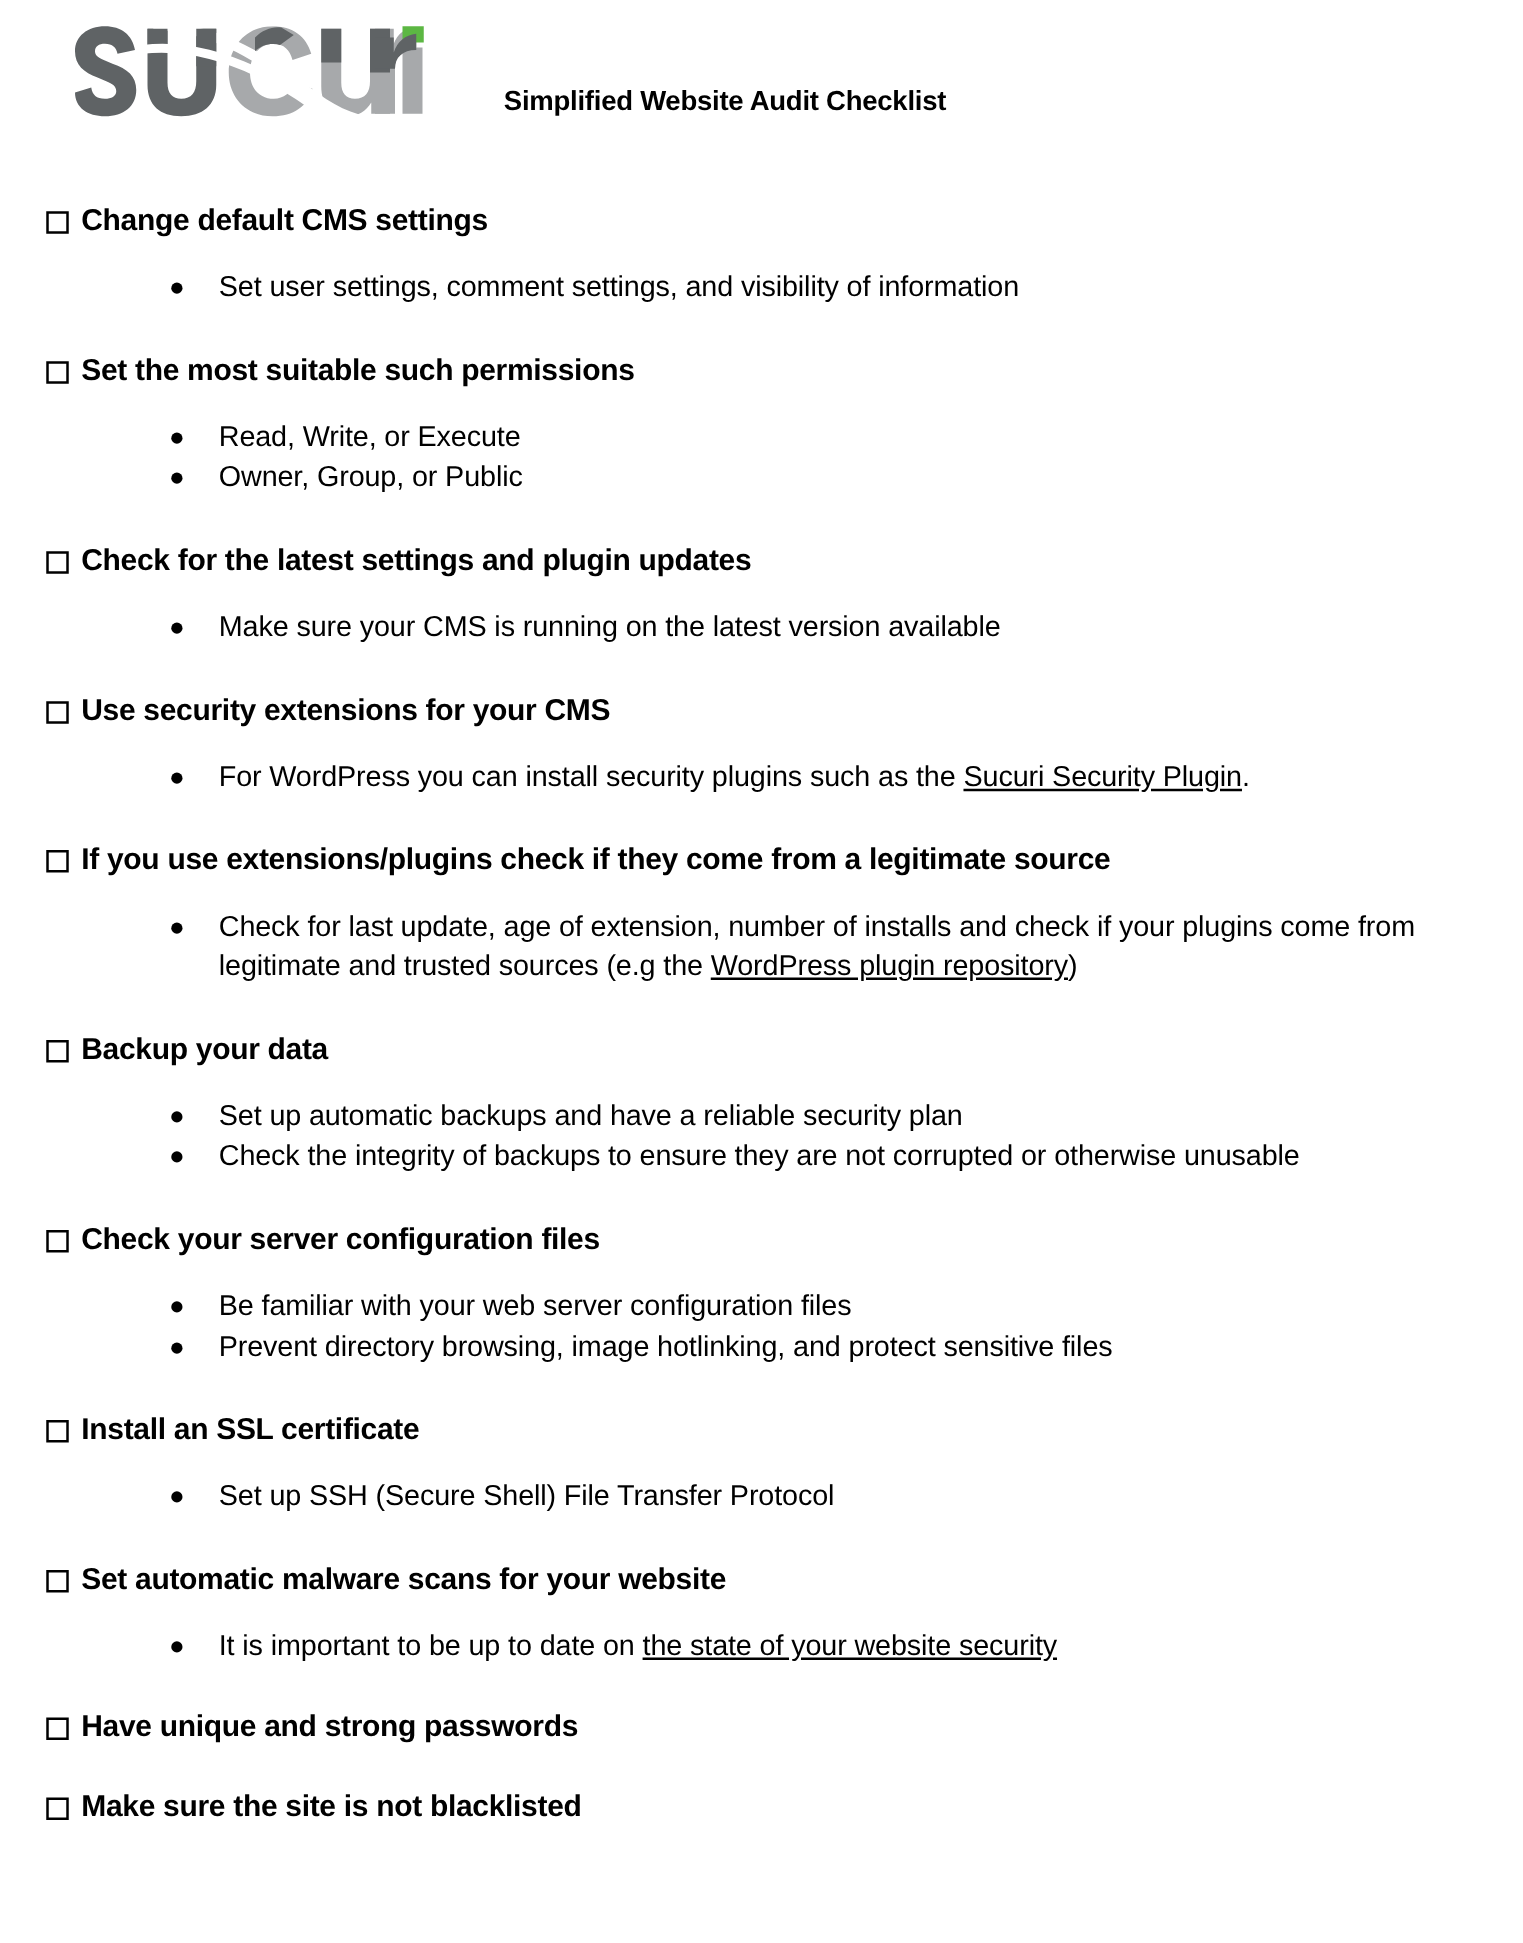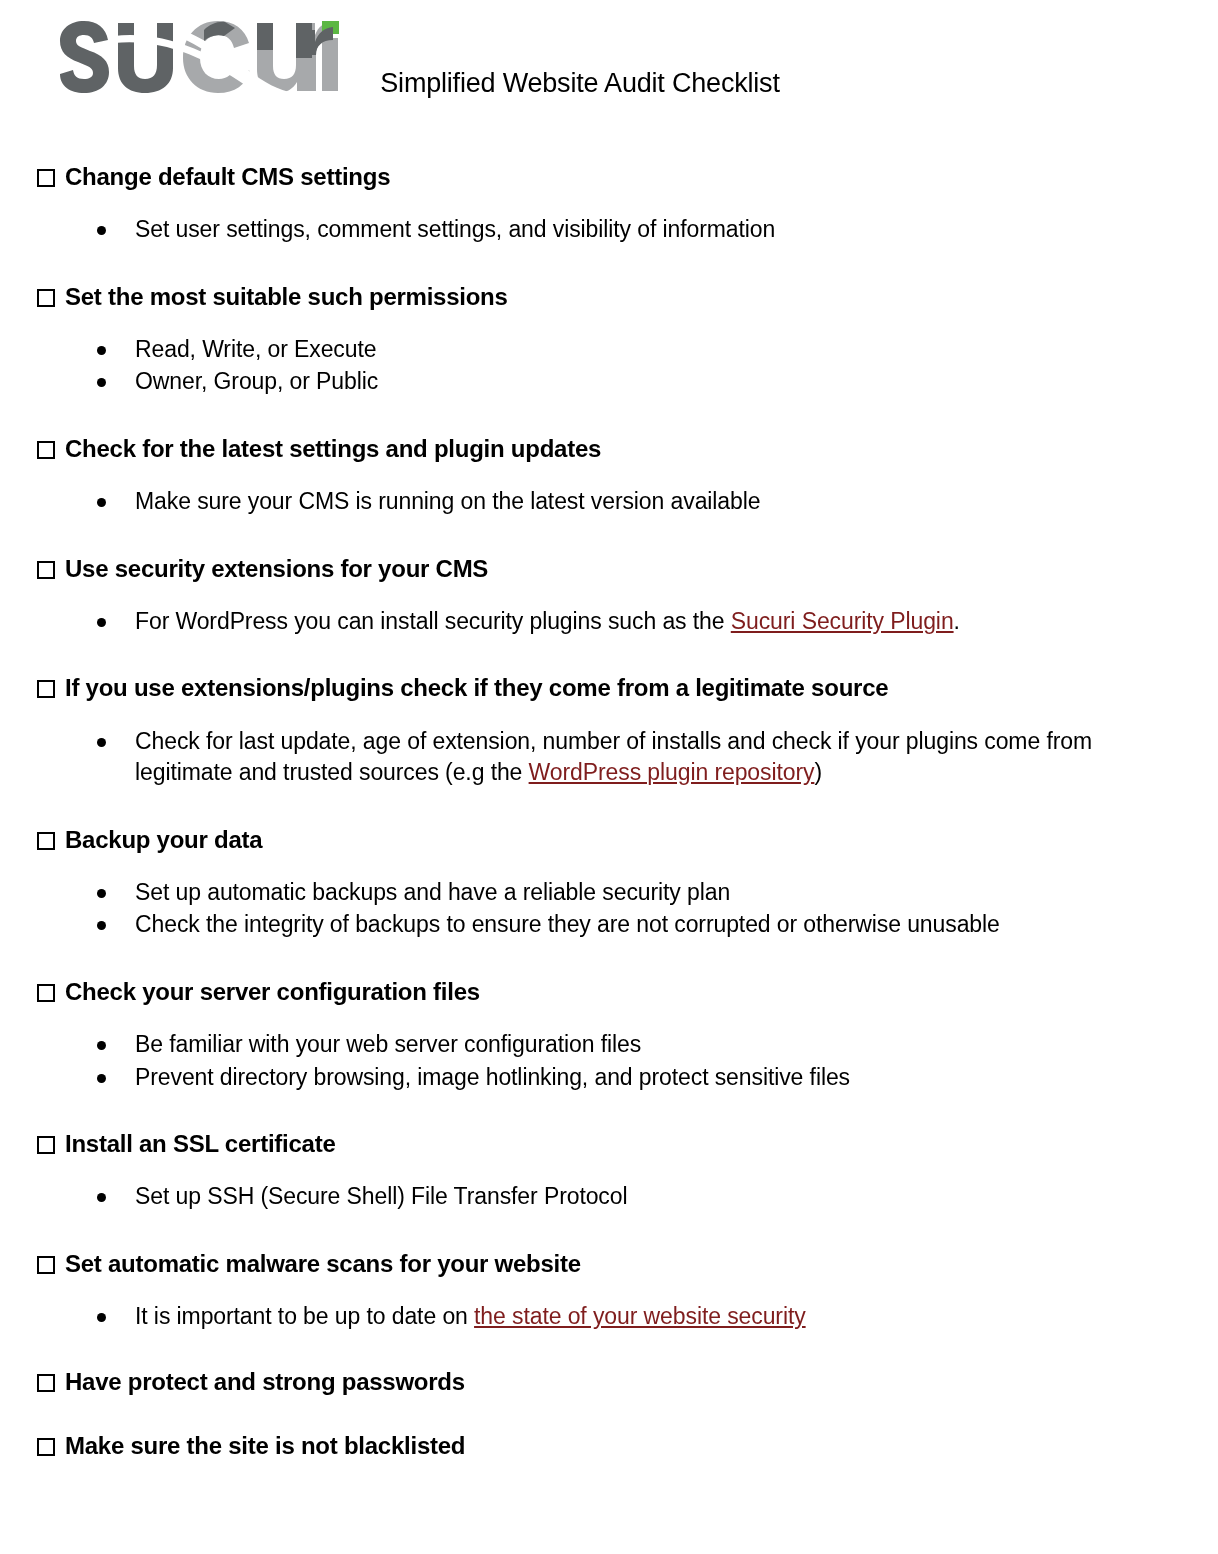--- a/index.html
+++ b/index.html
@@ -32,22 +32,22 @@
   .brand-logo svg { display: block; }
 
   .doc-title {
     position: absolute;
     left: 0;
     top: 68px;
     width: 1020px;
     text-align: center;
     padding-left: 140px;
     box-sizing: border-box;
-    font-size: 27px;
-    font-weight: normal;
+    font-size: 22px;
+    font-weight: bold;
     letter-spacing: -0.2px;
     color: #000;
   }
 
   
   .checklist {
     position: relative;
     padding: 0;
     margin: 0;
   }
@@ -90,34 +90,35 @@
   }
 
   .sub-item {
     position: relative;
     font-size: 23px;
     line-height: 1.37;
     letter-spacing: -0.1px;
     padding-left: 135px;
     padding-right: 60px;
     margin-bottom: 1px;
+    margin-left: 40px;
   }
 
   .bullet-glyph {
     position: absolute;
     left: 97px;
     top: 12px;
     width: 9px;
     height: 9px;
     border-radius: 50%;
     background: #000;
   }
 
   .doc-link {
-    color: #7f1d1d;
+    color: #000000;
     text-decoration: underline;
     text-underline-offset: 2px;
   }
 
   .tight-head { margin-top: 34px; }
 </style>
 </head>
 <body>
 
 <div class="page-header">
@@ -237,21 +238,21 @@
         <span class="checkbox-glyph"></span>
         <span class="check-label">Set automatic malware scans for your website</span>
       </div>
       <ul class="sub-list">
         <li class="sub-item"><span class="bullet-glyph"></span><span>It is important to be up to date on </span><a class="doc-link" href="#">the state of your website security</a><span></span></li>
       </ul>
     </div>
     <div class="check-group">
       <div class="check-head tight-head">
         <span class="checkbox-glyph"></span>
-        <span class="check-label">Have protect and strong passwords</span>
+        <span class="check-label">Have unique and strong passwords</span>
       </div>
     </div>
     <div class="check-group">
       <div class="check-head tight-head">
         <span class="checkbox-glyph"></span>
         <span class="check-label">Make sure the site is not blacklisted</span>
       </div>
     </div>
   </div>
 

